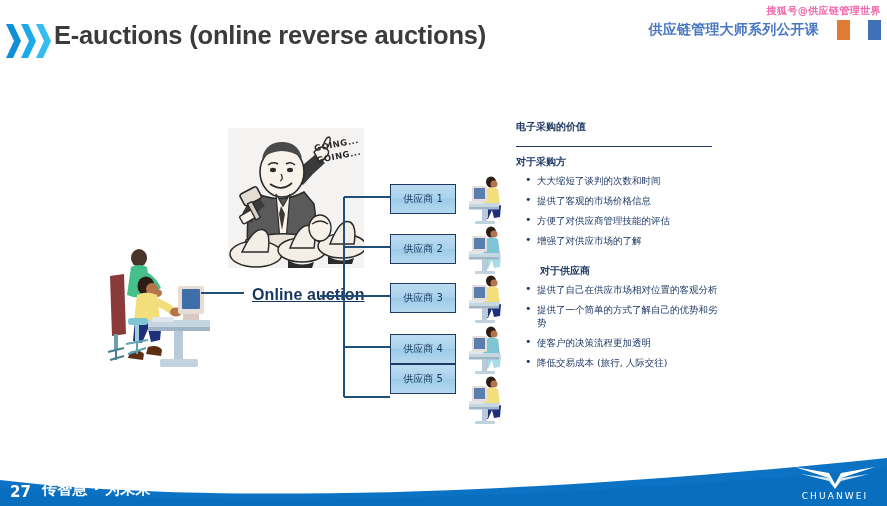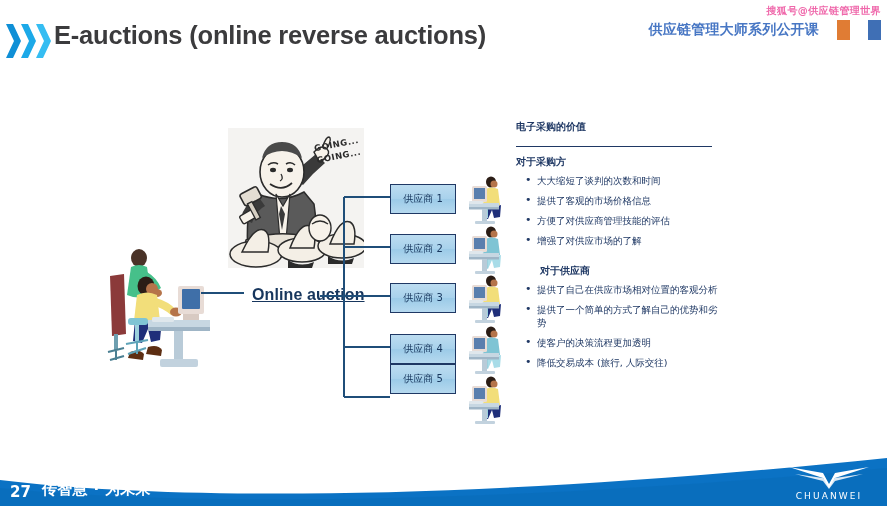--- a/index.html
+++ b/index.html
@@ -108,21 +108,21 @@
   .f-num {
     position:absolute; left:10px; bottom:5px;
     font-size:15px; font-weight:bold; color:#ffffff;
     font-family:"DejaVu Sans",sans-serif;
   }
   .f-slogan {
     position:absolute; left:42px; bottom:7px;
     font-size:15px; font-weight:bold; color:#ffffff;
     font-family:"DejaVu Sans",sans-serif; letter-spacing:.3px;
   }
-  .f-logo { position:absolute; right:14px; bottom:4px; width:88px; height:38px; }
+  .f-logo { position:absolute; right:8px; bottom:4px; width:88px; height:38px; }
   .f-logo-txt {
     position:absolute; left:0; bottom:1px; width:88px; text-align:center;
     font-size:9px; color:#ffffff; letter-spacing:2.1px;
     font-family:"DejaVu Sans",sans-serif;
   }
 </style>
 </head>
 <body>
 
 <div id="slide">

